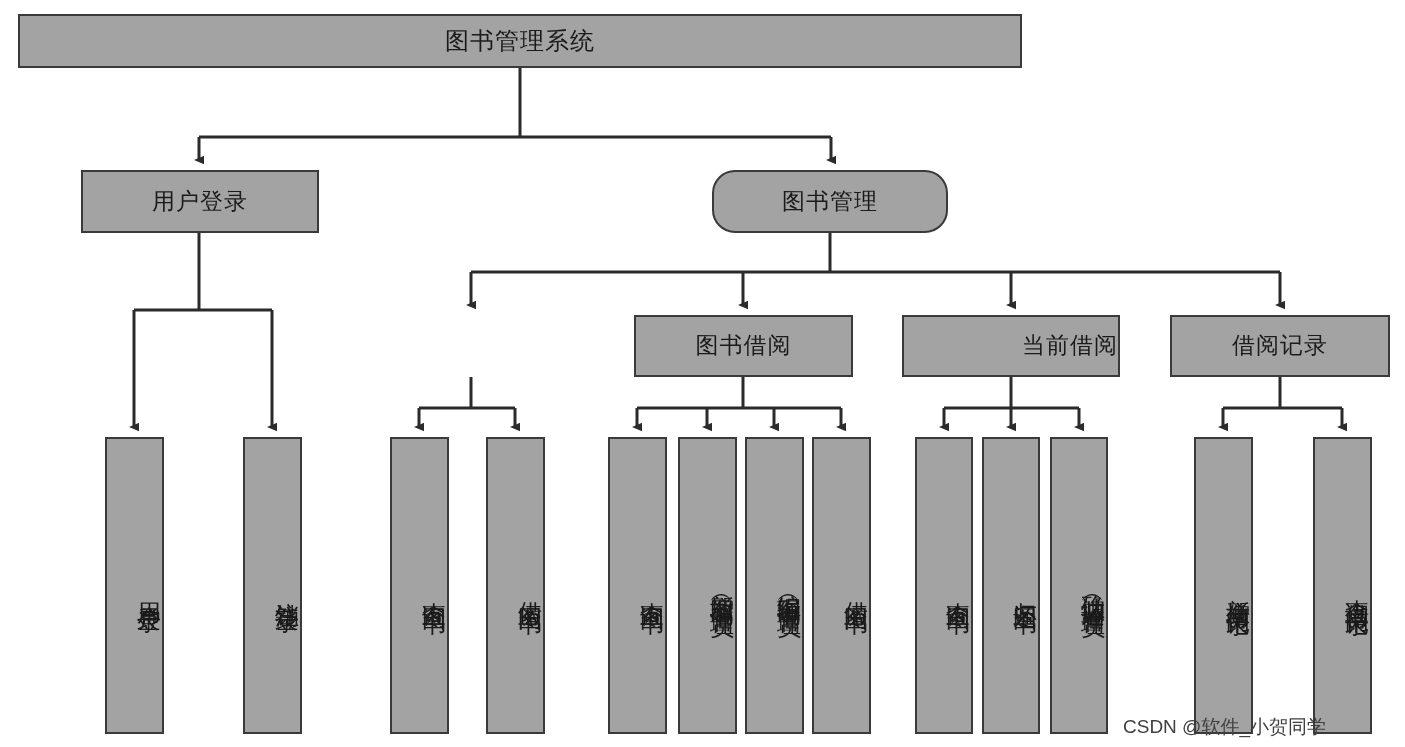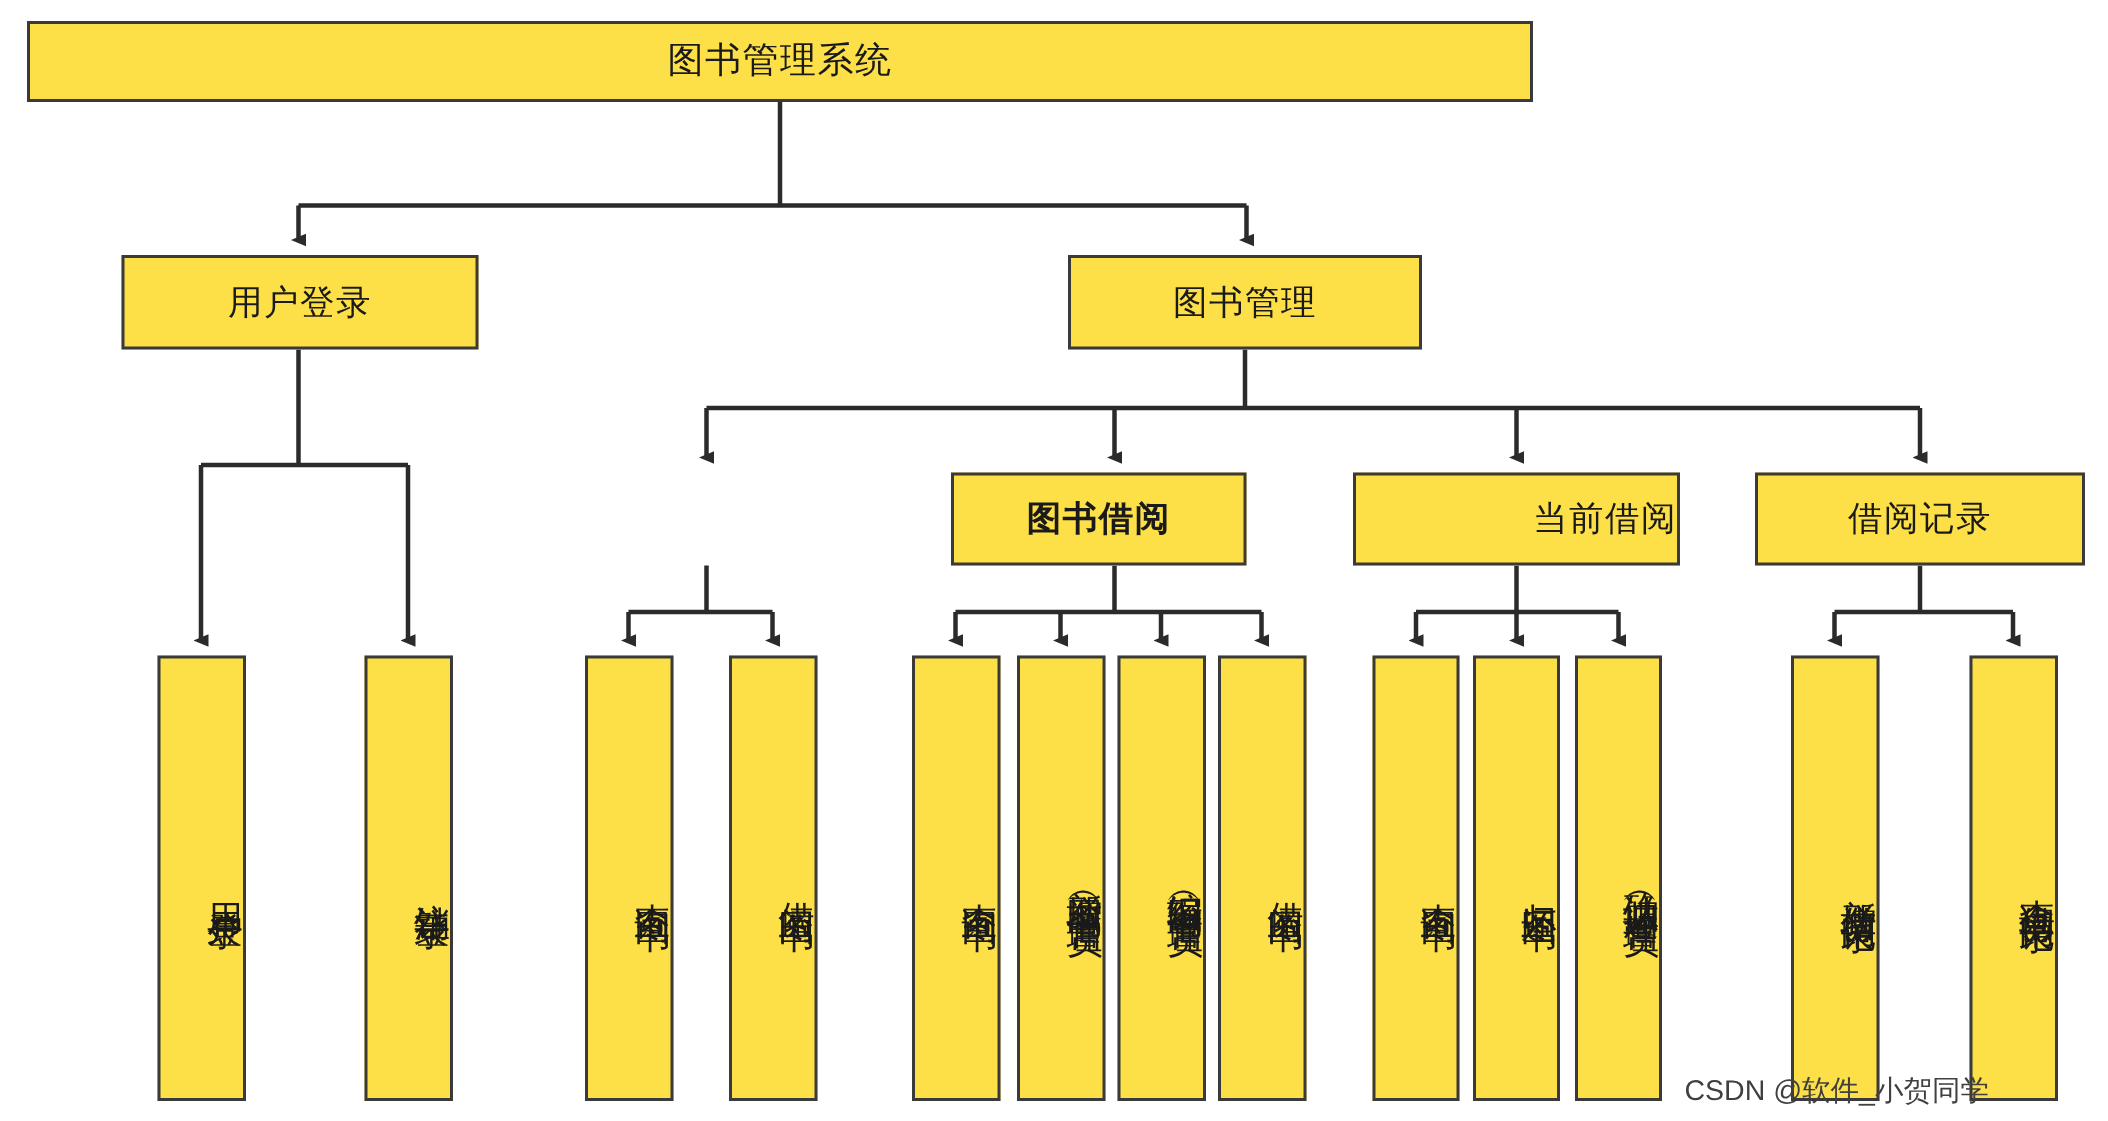--- a/index.html
+++ b/index.html
@@ -20,21 +20,21 @@
   #edge-layer {
     position: absolute;
     left: 0;
     top: 0;
     width: 1405px;
     height: 747px;
   }
   .node {
     position: absolute;
     box-sizing: border-box;
-    background: #fde047;
+    background: #a3a3a3;
     border: 2px solid #3a3a3a;
     display: flex;
     align-items: center;
     justify-content: center;
     color: #1a1a1a;
     z-index: 2;
   }
   .node-h {
     font-size: 23px;
     letter-spacing: 1px;
@@ -123,25 +123,25 @@
     </g>
   </svg>
 
   <div class="node node-h node-root" style="left:18px; top:14px; width:1004px; height:54px;">
     <span>图书管理系统</span>
   </div>
 
   <div class="node node-h" style="left:81px; top:170px; width:238px; height:63px;">
     <span>用户登录</span>
   </div>
-  <div class="node node-h" style="left:712px; top:170px; width:236px; height:63px;">
+  <div class="node node-h" style="left:712px; top:170px; width:236px; height:63px;border-radius:23px;">
     <span>图书管理</span>
   </div>
 
-  <div class="node node-h" style="left:634px; top:315px; width:197px; height:62px;font-weight:bold;">
+  <div class="node node-h" style="left:634px; top:315px; width:219px; height:62px;">
     <span>图书借阅</span>
   </div>
   <div class="node node-h" style="left:902px; top:315px; width:218px; height:62px;justify-content:flex-end;">
     <span>当前借阅</span>
   </div>
   <div class="node node-h" style="left:1170px; top:315px; width:220px; height:62px;">
     <span>借阅记录</span>
   </div>
 
   <div class="node node-v" style="left:105px; top:437px; width:59px; height:297px;">

